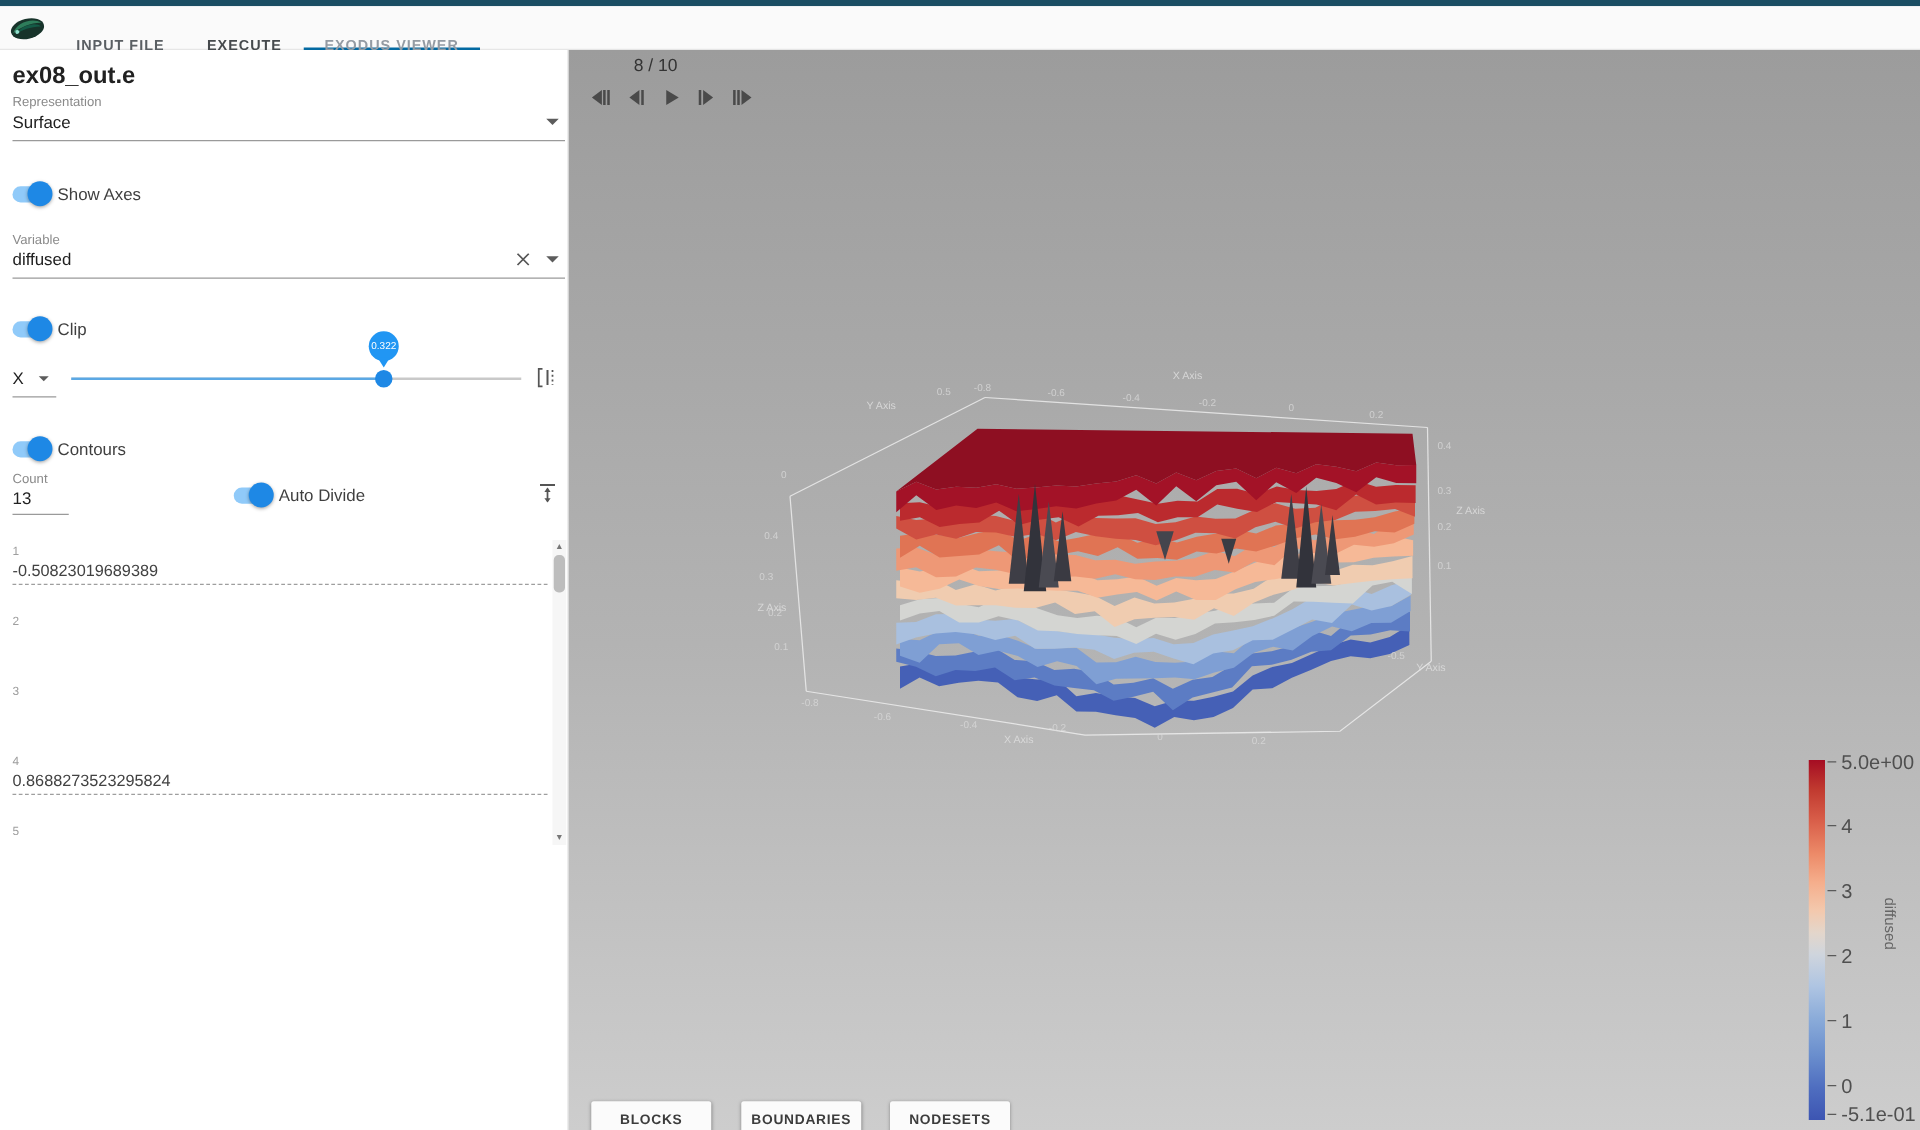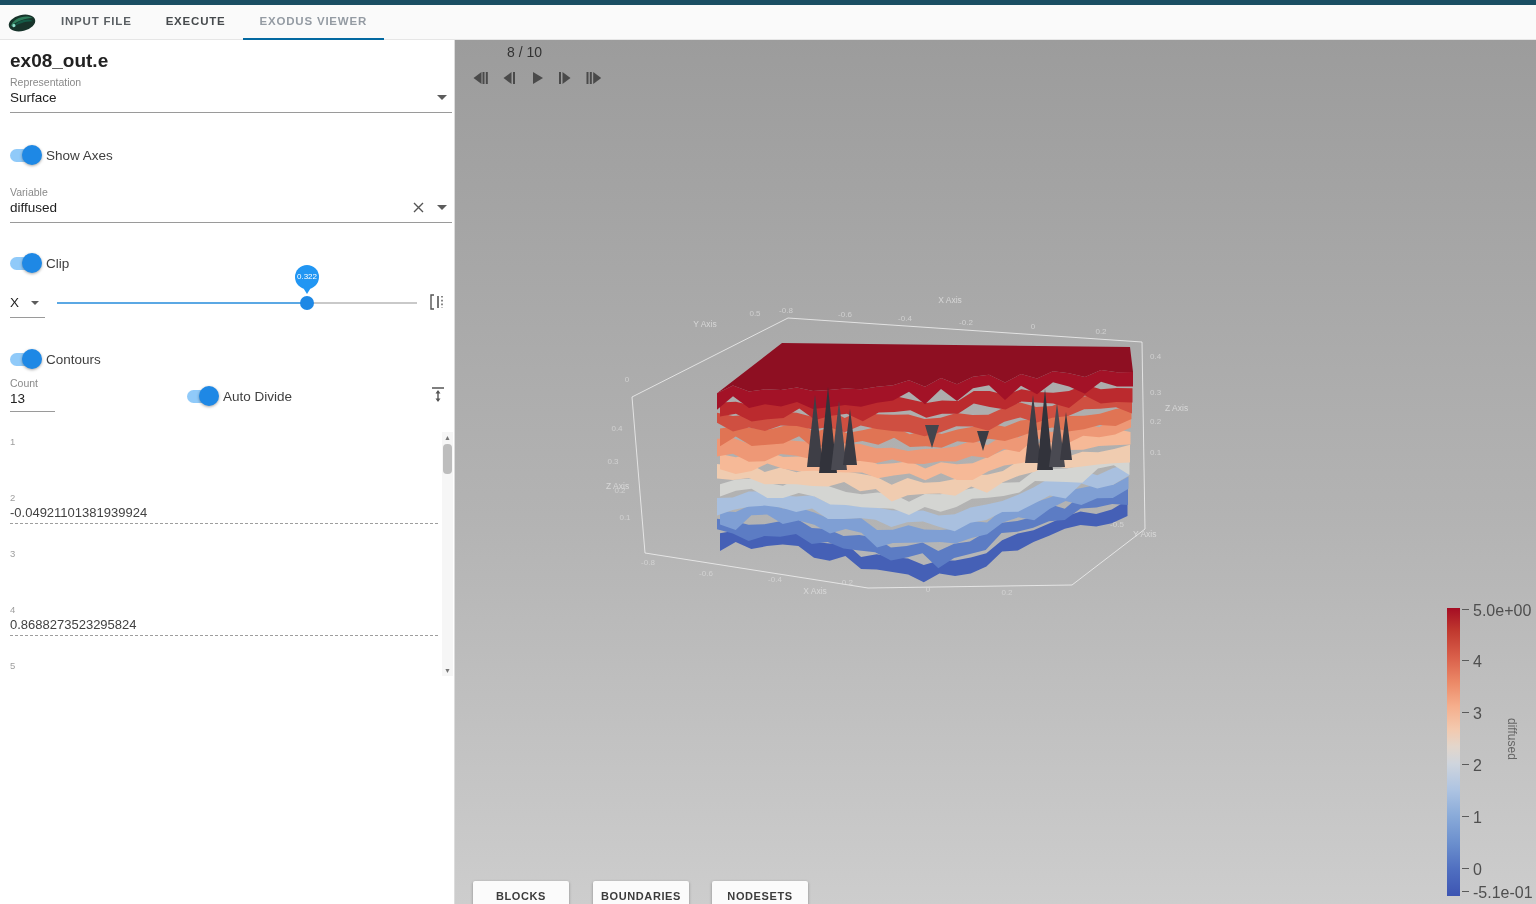--- a/index.html
+++ b/index.html
@@ -2,21 +2,21 @@
 <html><head>
 <meta charset="utf-8">
 <style>
   * { margin:0; padding:0; box-sizing:border-box; }
   html,body { width:1536px; height:904px; overflow:hidden; font-family:"Liberation Sans", sans-serif; background:#fff; }
 
   .topline { position:absolute; left:0; top:0; width:1536px; height:5px; background:#1a4e63; }
   .header { position:absolute; left:0; top:5px; width:1536px; height:35px; background:#fafafa; border-bottom:1px solid #e6e6e6; }
   .logo { position:absolute; left:6px; top:6px; width:32px; height:24px; }
   .tabs { position:absolute; left:44px; top:0; height:35px; display:flex; }
-  .tab { padding:0 17px; line-height:33px; font-size:11.5px; font-weight:700; letter-spacing:.8px; color:#5a5f63; cursor:pointer; }
+  .tab { padding:16px 17px; line-height:33px; font-size:11.5px; font-weight:700; letter-spacing:.8px; color:#5a5f63; cursor:pointer; }
   .tab.t2 { color:#464a4d; }
   .tab.active { color:#949ba3; border-bottom:2px solid #0369a1;text-align:right; }
 
   
   .sidebar { position:absolute; left:0; top:40px; width:455px; bottom:0; background:#fff; border-right:1px solid #dcdcdc; }
   .fld-label { position:absolute; left:10px; font-size:10.5px; color:#8a8a8a; }
   .fld-value { position:absolute; left:10px; font-size:13.5px; color:#212121; }
   .underline { position:absolute; height:1px; background:#9a9a9a; }
   .chev { position:absolute; width:0; height:0; border-left:5px solid transparent; border-right:5px solid transparent; border-top:5px solid #5c5c5c; }
 
@@ -147,24 +147,24 @@
   <svg style="position:absolute; left:430px; top:346px;" width="16" height="17" viewBox="0 0 16 17">
     <line x1="2" y1="2" x2="14" y2="2" stroke="#555" stroke-width="1.5"></line>
     <line x1="8" y1="5" x2="8" y2="15" stroke="#555" stroke-width="1.4"></line>
     <path d="M8 4 L5.5 7.5 H10.5 Z" fill="#555"></path>
     <path d="M8 16 L5.5 12.5 H10.5 Z" fill="#555"></path>
   </svg>
 
   <div class="contour-list">
     <div class="c-item">
       <div class="c-num">1</div>
+      <div class="c-val">-0.50823019689389</div>
     </div>
     <div class="c-item">
       <div class="c-num">2</div>
-      <div class="c-val">-0.04921101381939924</div>
     </div>
     <div class="c-item">
       <div class="c-num">3</div>
     </div>
     <div class="c-item">
       <div class="c-num">4</div>
       <div class="c-val">0.8688273523295824</div>
     </div>
     <div class="c-item" style="height:14px; overflow:hidden;">
       <div class="c-num">5</div>

